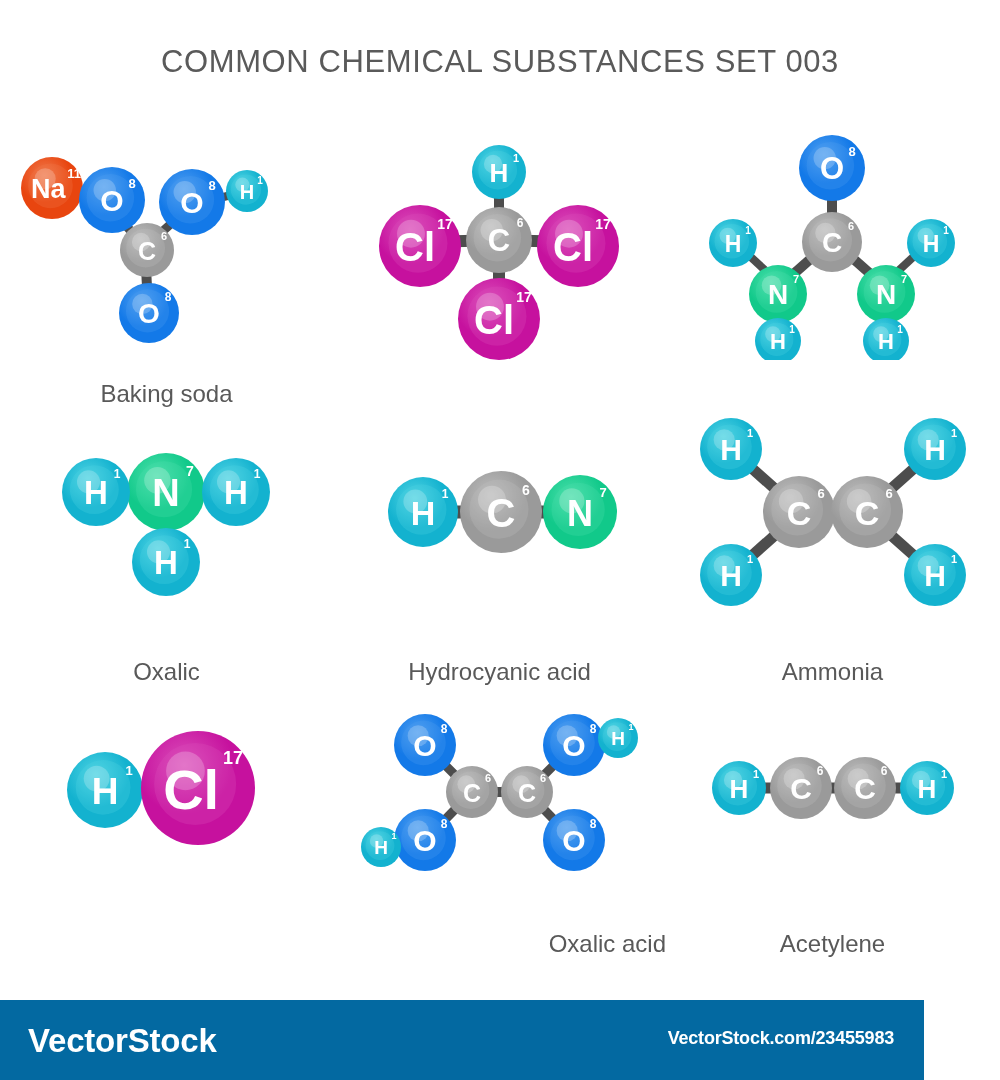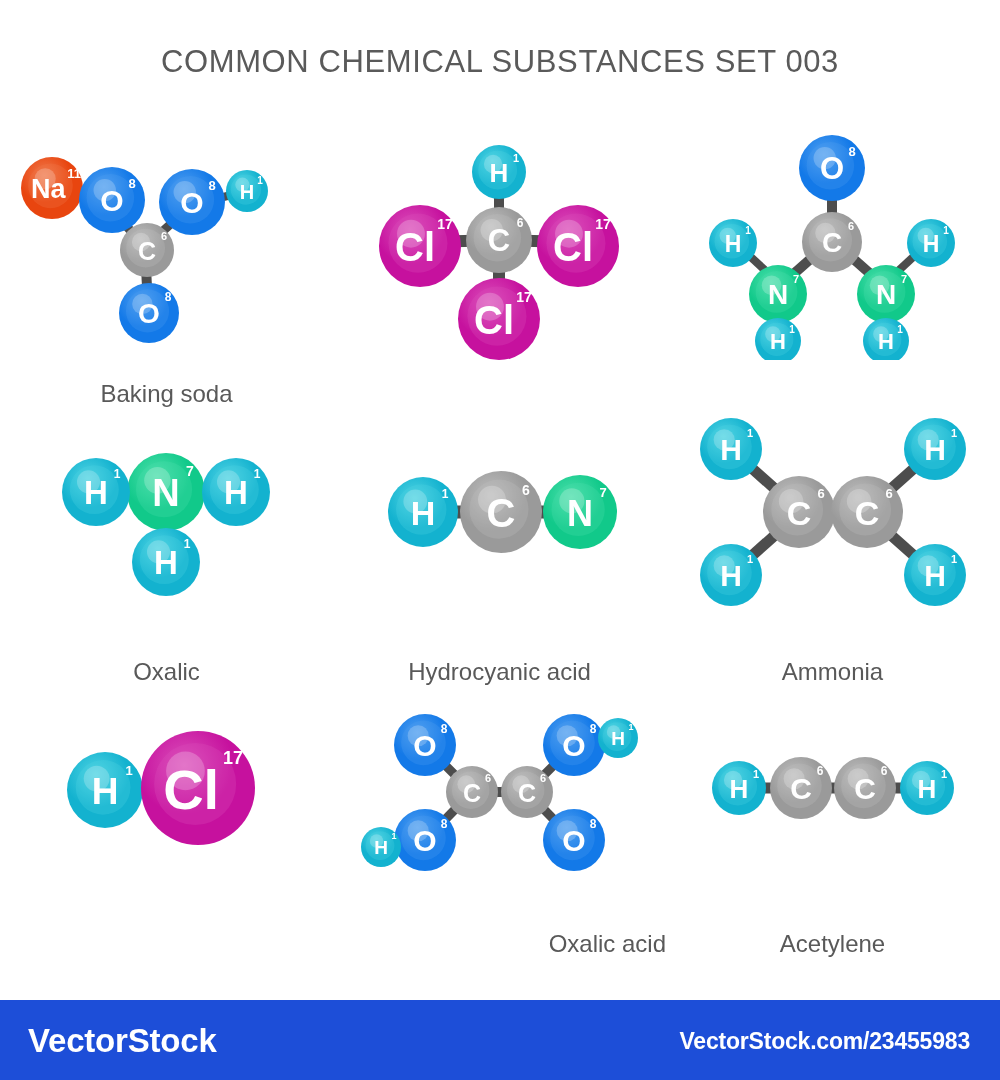--- a/index.html
+++ b/index.html
@@ -52,34 +52,34 @@
   }
   .atom-num{
     font-family:"Liberation Sans", sans-serif;
     font-weight:700;
     fill:#ffffff;
     text-anchor:middle;
     dominant-baseline:central;
   }
   #footer{
     position:absolute;left:0;top:1000px;
-    width:1000px;height:80px;
-    background:#1d4ed8;
+    width:924px;height:80px;
+    background:#0369a1;
   }
   #footer-brand{
     position:absolute;left:28px;top:22px;
     color:#ffffff;
     font-size:33px;
     font-weight:700;
     letter-spacing:-.2px;
   }
   #footer-url{
     position:absolute;right:30px;top:28px;
     color:#ffffff;
-    font-size:23px;
+    font-size:18px;
     font-weight:700;
     letter-spacing:-.2px;
   }
 </style>
 </head>
 <body>
 
 <div id="page-title">COMMON CHEMICAL SUBSTANCES SET 003</div>
 
 <div id="grid">

